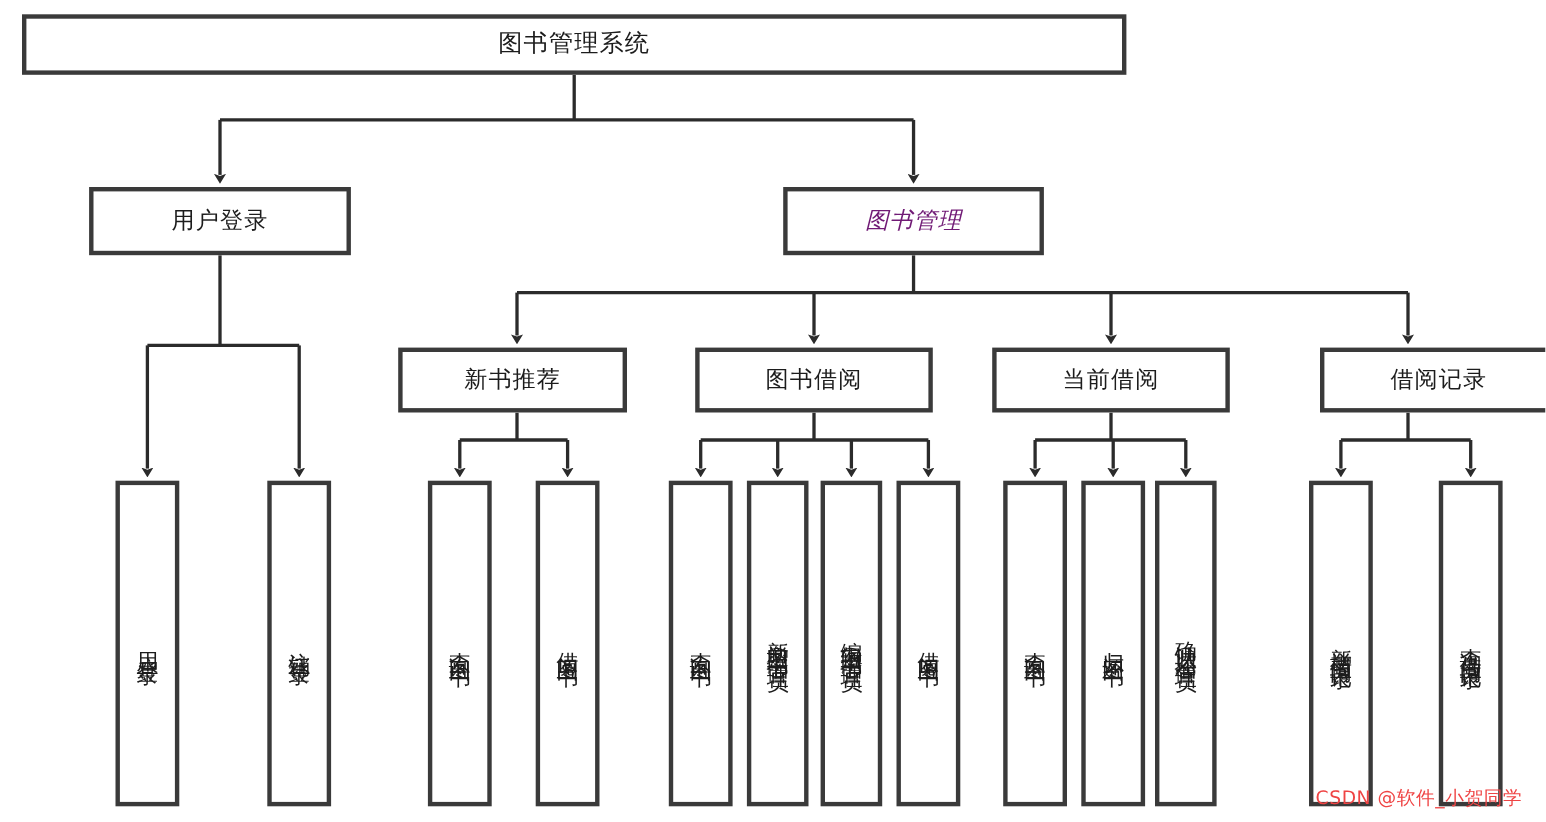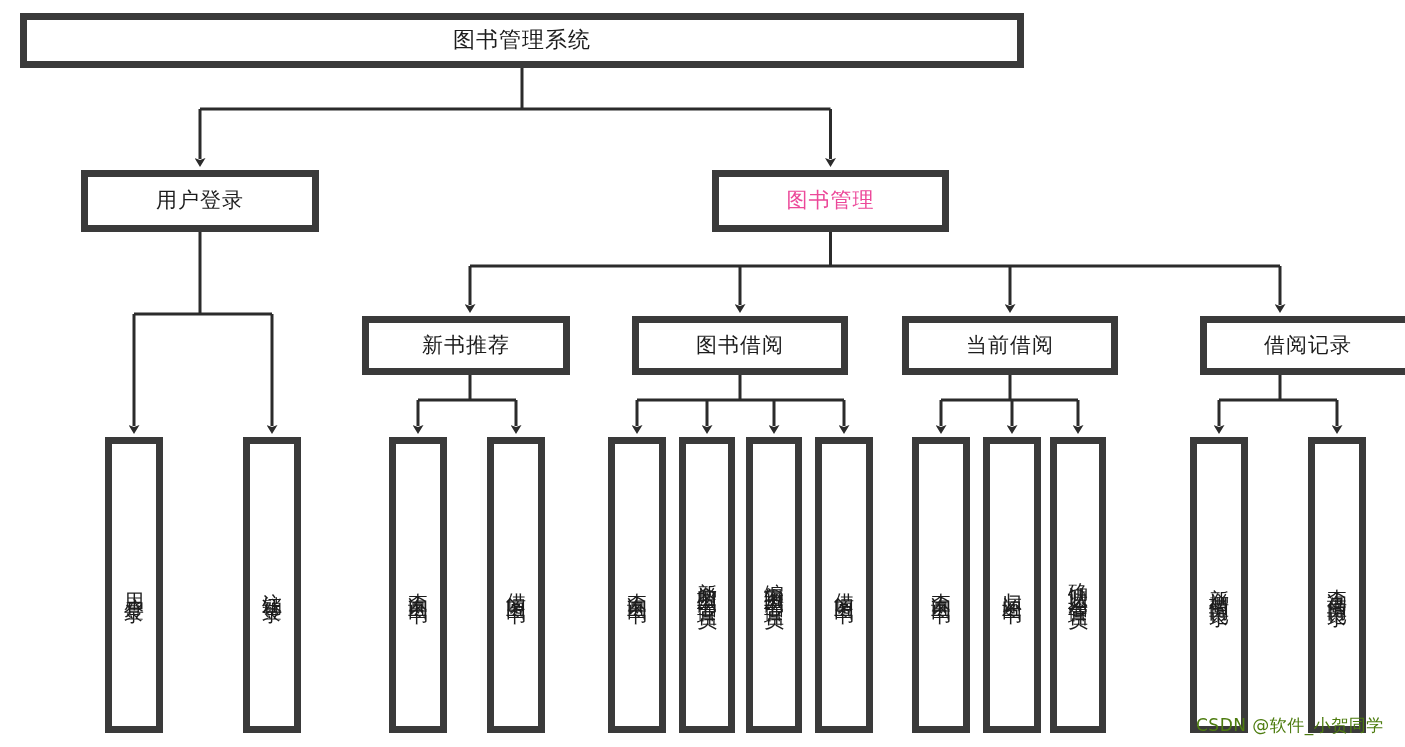--- a/index.html
+++ b/index.html
@@ -22,21 +22,21 @@
     position: absolute;
     left: 0;
     top: 0;
     width: 1405px;
     height: 747px;
     pointer-events: none;
   }
   .node {
     position: absolute;
     box-sizing: border-box;
-    border: 7px solid #a21caf;
+    border: 4px solid #a21caf;
     background: #ffffff;
     display: flex;
     align-items: center;
     justify-content: center;
     color: #1c1c1c;
   }
   .node.horizontal {
     font-size: 21px;
     letter-spacing: 1px;
     line-height: 1.2;
@@ -116,21 +116,21 @@
       </g>
   </svg>
 
   <div class="node root horizontal" style="left: 20px; top: 13px; width: 1004px; height: 55px; border-color: rgb(58, 58, 58); color: rgb(28, 28, 28);">
     <span class="label">图书管理系统</span>
   </div>
 
   <div class="node horizontal" style="left: 81px; top: 170px; width: 238px; height: 62px; border-color: rgb(58, 58, 58); color: rgb(28, 28, 28);">
     <span class="label">用户登录</span>
   </div>
-  <div class="node horizontal" style="left: 712px; top: 170px; width: 237px; height: 62px; border-color: rgb(58, 58, 58); color: #ec4899;">
+  <div class="node horizontal" style="left: 712px; top: 170px; width: 237px; height: 62px; border-color: rgb(58, 58, 58); color: #701a75; font-style: italic;">
     <span class="label">图书管理</span>
   </div>
 
   <div class="node horizontal" style="left: 362px; top: 316px; width: 208px; height: 59px; border-color: rgb(58, 58, 58); color: rgb(28, 28, 28);">
     <span class="label">新书推荐</span>
   </div>
   <div class="node horizontal" style="left: 902px; top: 316px; width: 216px; height: 59px; border-color: rgb(58, 58, 58); color: rgb(28, 28, 28);">
     <span class="label">当前借阅</span>
   </div>
   <div class="node horizontal" style="left: 632px; top: 316px; width: 216px; height: 59px; border-color: rgb(58, 58, 58); color: rgb(28, 28, 28);">
@@ -177,14 +177,14 @@
     <span class="label">确认归还（管理员）</span>
   </div>
 
   <div class="node vertical" style="left: 1190px; top: 437px; width: 58px; height: 296px; border-color: rgb(58, 58, 58); color: rgb(28, 28, 28);">
     <span class="label">新增借阅记录</span>
   </div>
   <div class="node vertical" style="left: 1308px; top: 437px; width: 58px; height: 296px; border-color: rgb(58, 58, 58); color: rgb(28, 28, 28);">
     <span class="label">查询借阅记录</span>
   </div>
 
-  <div class="watermark" style="left: 1196px; top: 714px; color: #4d7c0f;">CSDN @软件_小贺同学</div>
+  <div class="watermark" style="left: 1196px; top: 714px; color: #ef4444;">CSDN @软件_小贺同学</div>
 </div>
 
 </body></html>

